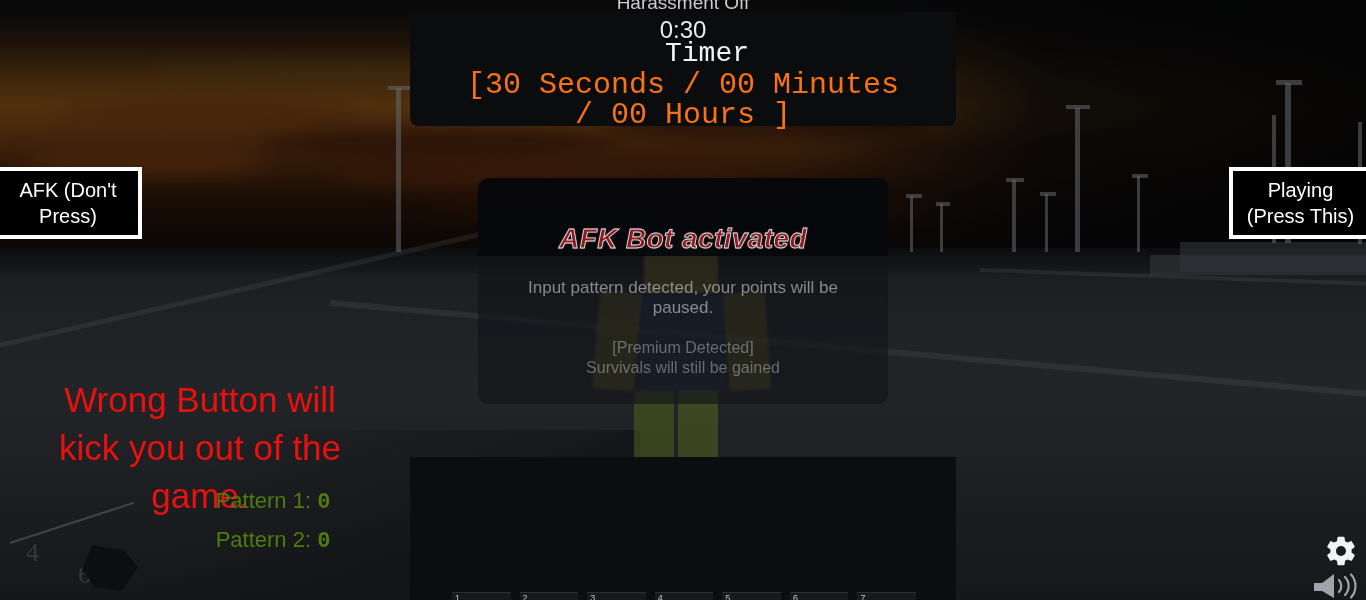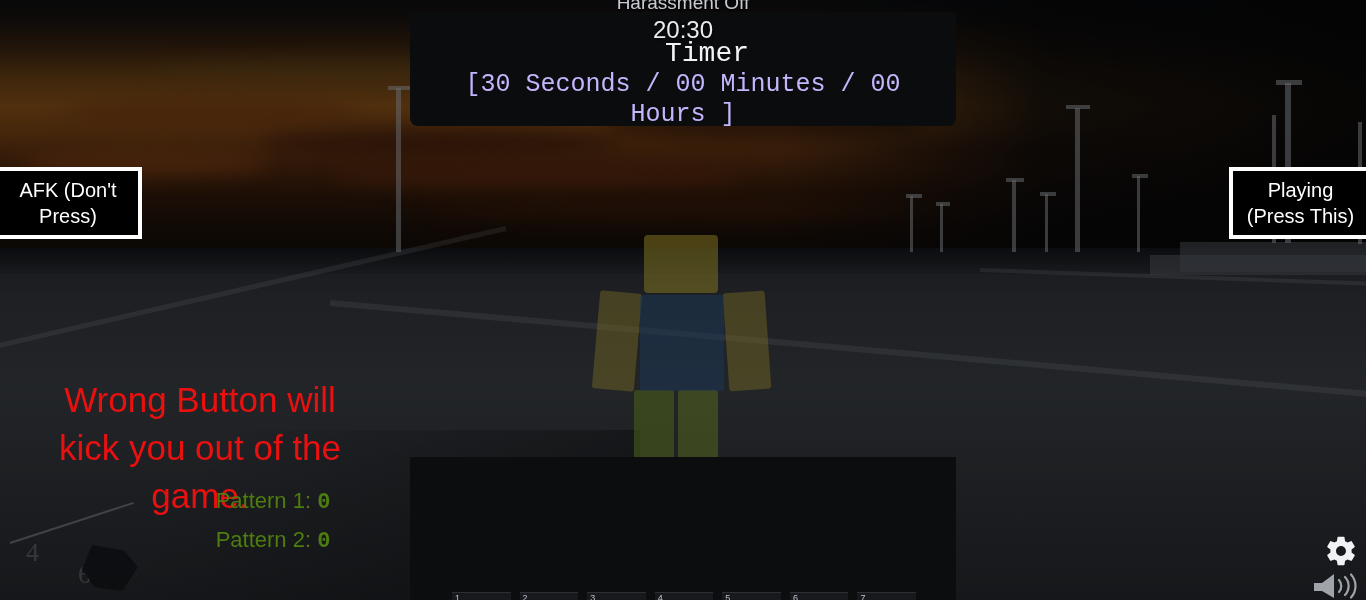--- a/index.html
+++ b/index.html
@@ -146,21 +146,21 @@
   .timer-title {
     position:absolute; left:0; top:26px; width:546px;
     text-align:center;
     color:#f2f3f5; font-size:28px;
     font-family:"Liberation Mono", monospace;
     padding-left:48px;
   }
   .timer-detail {
     position:absolute; left:40px; top:58px; width:466px;
     text-align:center;
-    color:#c4b5fd; font-size:25px; line-height:30px;
+    color:#f97316; font-size:30px; line-height:30px;
     font-family:"Liberation Mono", monospace;
   }
 
   
   .afk-watermark {
     position:absolute; left:0; top:126px; width:1366px;
     text-align:center;
     color:rgba(150,42,46,0.55);
     font-family:"Liberation Serif", serif;
     font-size:40px; font-weight:700;
@@ -335,23 +335,30 @@
   </div>
 
   <div class="tint"></div>
 
   <div class="harassment">Harassment Off</div>
 
   <div class="timer-panel">
     <div class="timer-title">Timer</div>
     <div class="timer-detail">[30 Seconds / 00 Minutes / 00 Hours ]</div>
   </div>
-  <div class="timer-clock">20:30</div>
-
-
+  <div class="timer-clock">0:30</div>
+
+
+  <div class="afk-panel">
+    <div class="afk-panel-top"></div>
+    <div class="afk-title">AFK Bot activated</div>
+    <div class="afk-body">Input pattern detected, your points will be paused.</div>
+    <div class="afk-sub" style="white-space:pre-line;">[Premium Detected]
+Survivals will still be gained</div>
+  </div>
 
   <div class="side-btn btn-afk">
     <div class="side-btn-inner">AFK (Don't Press)</div>
   </div>
   <div class="side-btn btn-playing">
     <div class="side-btn-inner">Playing (Press This)</div>
   </div>
 
   <div class="warning">Wrong Button will kick you out of the game.</div>
 

